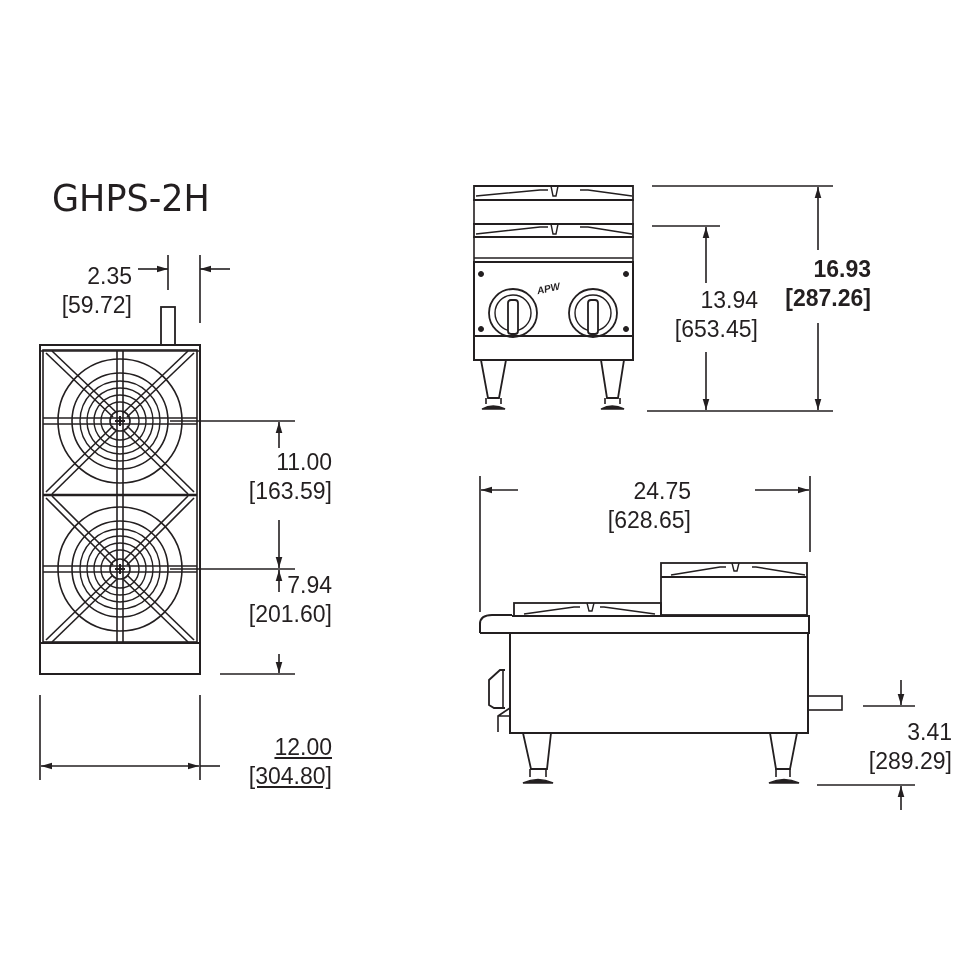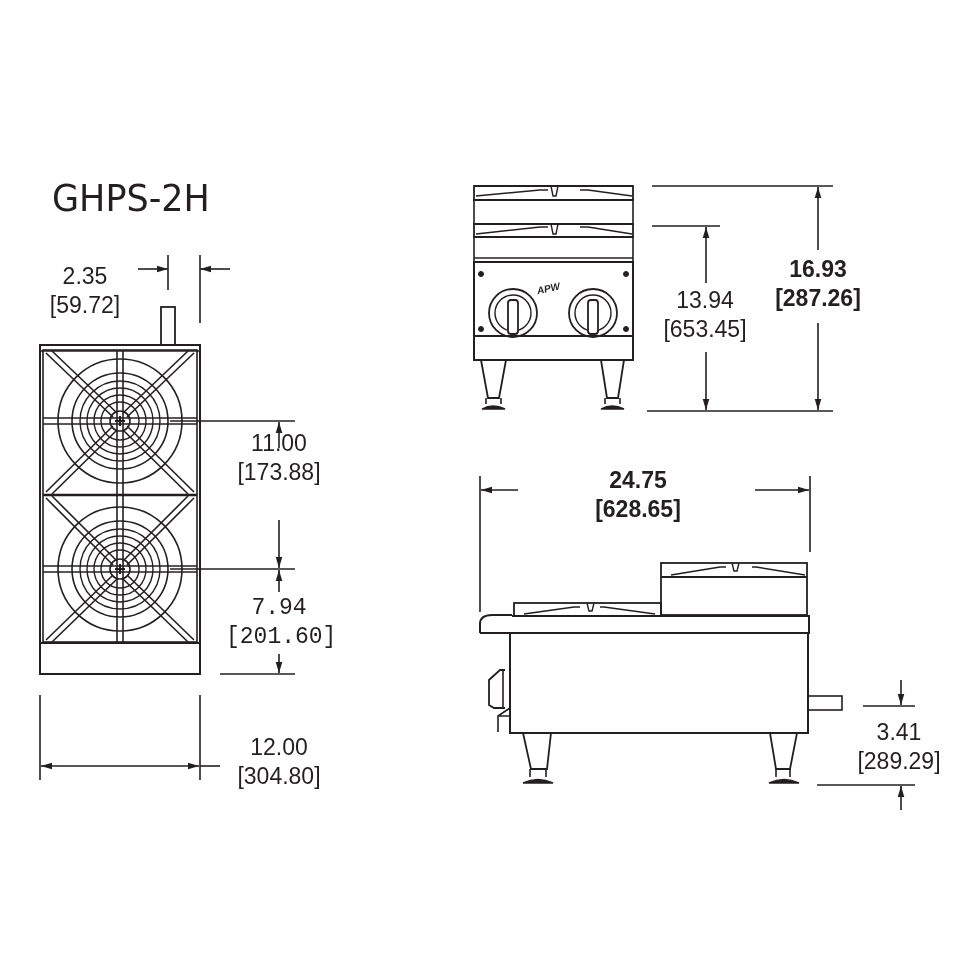--- a/index.html
+++ b/index.html
@@ -1,53 +1,53 @@
 <!DOCTYPE html>
 <html><head>
 <meta charset="utf-8">
 <style>
   html, body { margin: 0; padding: 0; background: #ffffff; }
   body { width: 968px; height: 968px; position: relative; overflow: hidden;
          font-family: "Liberation Sans", sans-serif; color: #231f20; }
   .title { position: absolute; left: 52px; top: 176px; font-size: 38px;
            font-family: "DejaVu Sans", sans-serif; font-weight: normal; letter-spacing: 0px; transform: scaleX(0.92); transform-origin: left top; }
-  .dim { position: absolute; text-align: center; font-size: 23px; line-height: 29px;
+  .dim { position: absolute; text-align: right; font-size: 23px; line-height: 29px;
          font-family: "Liberation Sans", sans-serif; color: #231f20; white-space: nowrap; }
   svg { position: absolute; left: 0; top: 0; }
 </style>
 </head>
 <body>
 
 <div class="title">GHPS-2H</div>
 
 <div class="dim" style="left:38px; top:262px; width:94px;">
   <div>2.35</div>
   <div>[59.72]</div>
 </div>
-<div class="dim" style="left:226px; top:429px; width:106px;">
+<div class="dim" style="left:226px; top:448px; width:106px;">
   <div>11.00</div>
-  <div>[173.88]</div>
-</div>
-<div class="dim" style="left:226px; top:594px; width:106px;font-family:Liberation Mono, monospace;">
+  <div>[163.59]</div>
+</div>
+<div class="dim" style="left:226px; top:571px; width:106px;">
   <div>7.94</div>
   <div>[201.60]</div>
 </div>
-<div class="dim" style="left:226px; top:733px; width:106px;">
+<div class="dim" style="left:226px; top:733px; width:106px;text-decoration:underline;">
   <div>12.00</div>
   <div>[304.80]</div>
 </div>
 <div class="dim" style="left:652px; top:286px; width:106px;">
   <div>13.94</div>
   <div>[653.45]</div>
 </div>
 <div class="dim" style="left:765px; top:255px; width:106px;font-weight:bold;">
   <div>16.93</div>
   <div>[287.26]</div>
 </div>
-<div class="dim" style="left:585px; top:466px; width:106px;font-weight:bold;">
+<div class="dim" style="left:585px; top:477px; width:106px;">
   <div>24.75</div>
   <div>[628.65]</div>
 </div>
 <div class="dim" style="left:846px; top:718px; width:106px;">
   <div>3.41</div>
   <div>[289.29]</div>
 </div>
 
 <svg width="968" height="968" viewBox="0 0 968 968">
   <defs>

